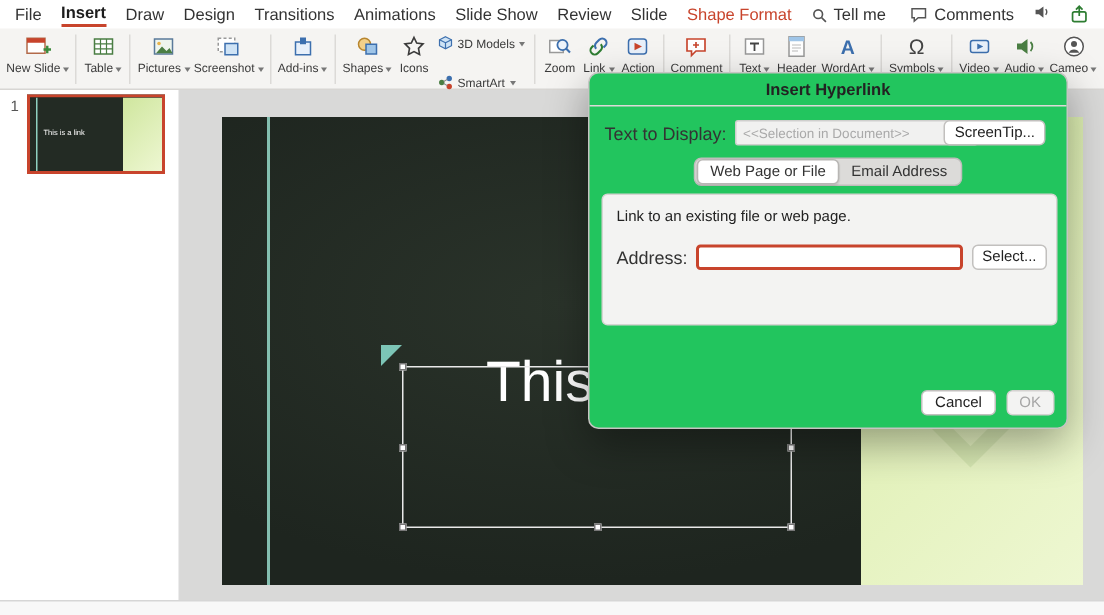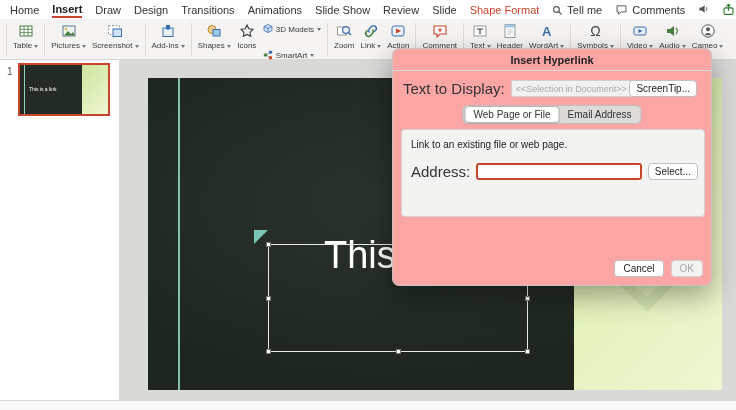--- a/index.html
+++ b/index.html
@@ -49,27 +49,27 @@
     border:10px solid rgba(120,160,80,.15); transform:rotate(45deg); }
   .slide-text { position:absolute; left:176px; top:156px; font-size:38px; color:#fff; white-space:nowrap; }
   .selbox { position:absolute; left:120px; top:166px; width:260px; height:108px; border:1px solid #e9e9e9; }
   .handle { position:absolute; width:5px; height:5px; background:#fff; border:1px solid #777; }
   .link-flag { position:absolute; left:106px; top:152px; width:0; height:0;
     border-top:14px solid #7cc5b6; border-right:14px solid transparent; }
   
   .statusbar { position:absolute; left:0; top:400px; width:736px; height:10px; background:#f8f8f8; border-top:1px solid #d6d6d6; }
   
   .dialog { position:absolute; left:392px; top:48px; width:320px; height:238px; z-index:50;
-    background:#fca5a5; border:1px solid #c6c4c2; border-radius:7px;
+    background:#22c55e; border:1px solid #c6c4c2; border-radius:7px;
     box-shadow:0 10px 28px rgba(0,0,0,.35); font-size:10px; }
   .dlg-header { height:22px; display:flex; align-items:center; justify-content:center;
     border-bottom:1px solid #dcdad8; }
   .dlg-title { font-size:11px; font-weight:bold; color:#222; }
   .dlg-row1 { position:absolute; left:10px; top:31px; right:8px; display:flex; align-items:center; }
-  .dlg-label { color:#333; font-size:15px; }
+  .dlg-label { color:#333; font-size:12px; }
   .inp-disabled { margin-left:6px; width:162px; height:17px; background:#f1f1f0; border:1px solid #cfcfcd;
     border-radius:2px; color:#a9a9a9; font-size:9px; padding:0 4px; font-family:"Liberation Sans",sans-serif; }
   .btn { height:17px; background:#fff; border:1px solid #c2c0be; border-radius:4px;
     font-size:10px; color:#222; padding:0 8px; font-family:"Liberation Sans",sans-serif; }
   .btn.sm { padding:0 6px; }
   .btn.disabled { color:#a6a6a6; background:#f3f3f2; border-color:#d4d2d0; }
   .screentip { position:absolute; right:6px; top:0; }
   .dlg-tabs { position:absolute; left:50%; transform:translateX(-50%); top:56px;
     display:flex; background:#dcdbd9; border:1px solid #bfbdbb; border-radius:5px; padding:1px; }
   .dtab { padding:2px 8px; font-size:10px; color:#333; border-radius:4px; white-space:nowrap; }
@@ -84,21 +84,21 @@
   .dlg-actions { position:absolute; right:8px; top:211px; display:flex; gap:7px; }
   
   .ric svg, .srow svg, .mbtn svg, .mtab-icon svg { display:block; }
 </style>
 </head>
 <body>
 
 <div id="app">
 
   <div class="menubar">
-    <span class="mtab">Home</span>
+    <span class="mtab">File</span>
     <span class="mtab active">Insert</span>
     <span class="mtab">Draw</span>
     <span class="mtab">Design</span>
     <span class="mtab">Transitions</span>
     <span class="mtab">Animations</span>
     <span class="mtab">Slide Show</span>
     <span class="mtab">Review</span>
     <span class="mtab">Slide</span>
     <span class="mtab accent">Shape Format</span>
     <span class="mtab mtab-icon">
@@ -132,20 +132,33 @@
               <path d="M8 9.5V1.8M5.3 4.2L8 1.5l2.7 2.7" fill="none" stroke="#2e7d32" stroke-width="1.4"></path>
             </svg>
         </span>
 
       </span>
     </span>
   </div>
 
   <div class="ribbon">
 
+    <div class="rbtn">
+      <span class="ric">
+        <svg width="17" height="16" viewBox="0 0 17 16">
+            <rect x="1" y="2.5" width="12" height="10" fill="#fff" stroke="#b36a4a"></rect>
+            <rect x="1" y="2.5" width="12" height="3" fill="#c8442c"></rect>
+            <path d="M12 10h5M14.5 7.5v5" stroke="#3d8b3d" stroke-width="1.6"></path>
+          </svg>
+      </span>
+      <span class="lab">
+          <span>New Slide</span>
+          <span class="chev"></span>
+        </span>
+    </div>
 
     <div class="rdiv"></div>
 
     <div class="rbtn">
       <span class="ric">
         <svg width="16" height="16" viewBox="0 0 16 16">
             <rect x="2" y="3" width="12" height="10" fill="#fff" stroke="#4a7e43"></rect>
             <path d="M2 6.3h12M2 9.6h12M6 3v10M10 3v10" stroke="#4a7e43" stroke-width=".8"></path>
           </svg>
       </span>

